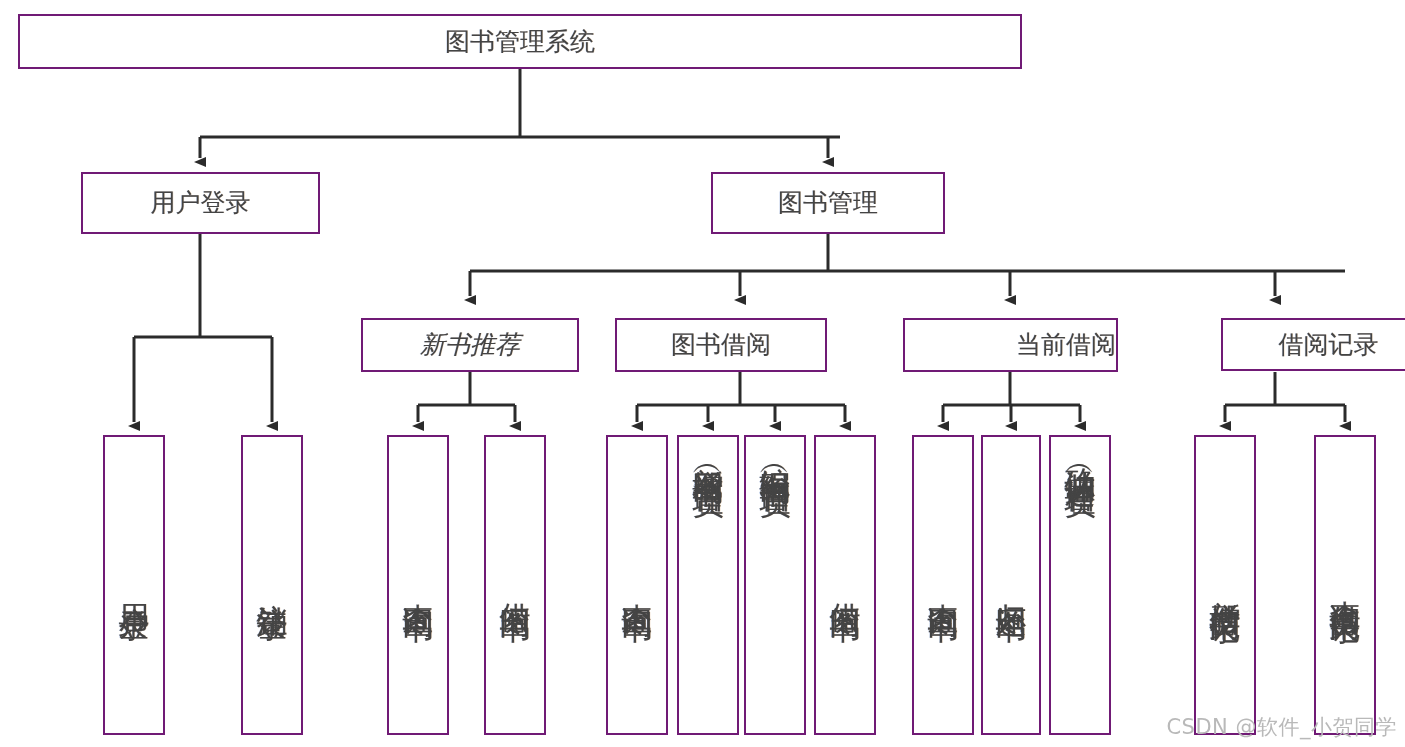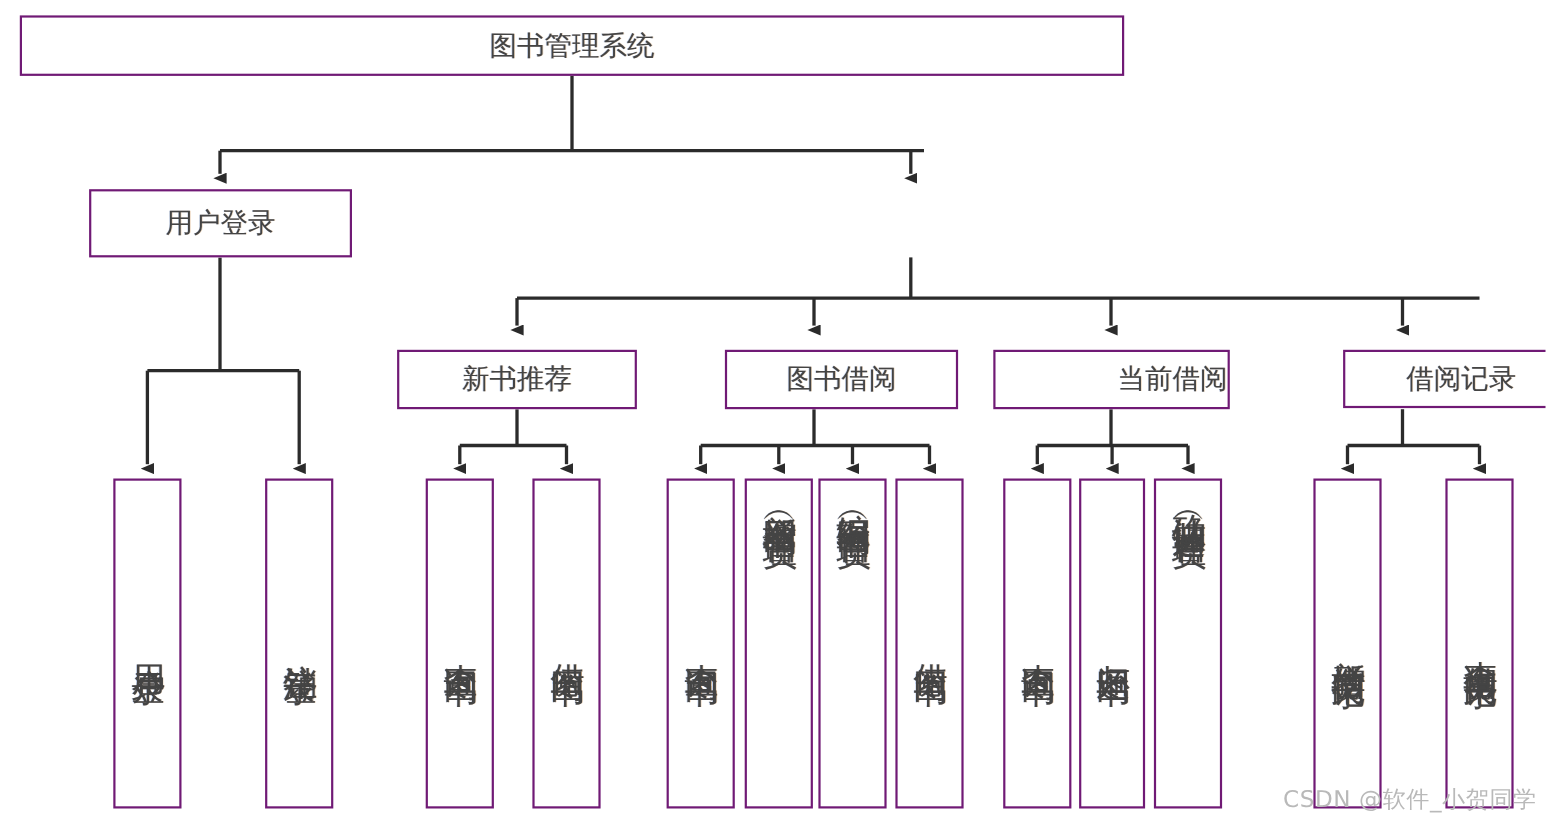--- a/index.html
+++ b/index.html
@@ -117,25 +117,28 @@
     </g>
   </svg>
 
   <div class="node h" style="left:18px;top:14px;width:1004px;height:55px;">
     <span class="lbl">图书管理系统</span>
   </div>
 
   <div class="node h" style="left:81px;top:172px;width:239px;height:62px;">
     <span class="lbl">用户登录</span>
   </div>
+  <div class="node h" style="left:711px;top:172px;width:234px;height:62px;">
+    <span class="lbl">图书管理</span>
+  </div>
 
-  <div class="node h" style="left:361px;top:318px;width:218px;height:54px;">
+  <div class="node h" style="left:361px;top:318px;width:218px;height:54px;font-style:italic;">
     <span class="lbl">新书推荐</span>
   </div>
-  <div class="node h" style="left:659px;top:318px;width:212px;height:54px;">
+  <div class="node h" style="left:615px;top:318px;width:212px;height:54px;">
     <span class="lbl">图书借阅</span>
   </div>
   <div class="node h" style="left:903px;top:318px;width:215px;height:54px;justify-content:flex-end;">
     <span class="lbl">当前借阅</span>
   </div>
   <div class="node h" style="left:1221px;top:318px;width:215px;height:53px;">
     <span class="lbl">借阅记录</span>
   </div>
 
   <div class="node v mid" style="left:103px;top:435px;width:62px;height:300px;">

